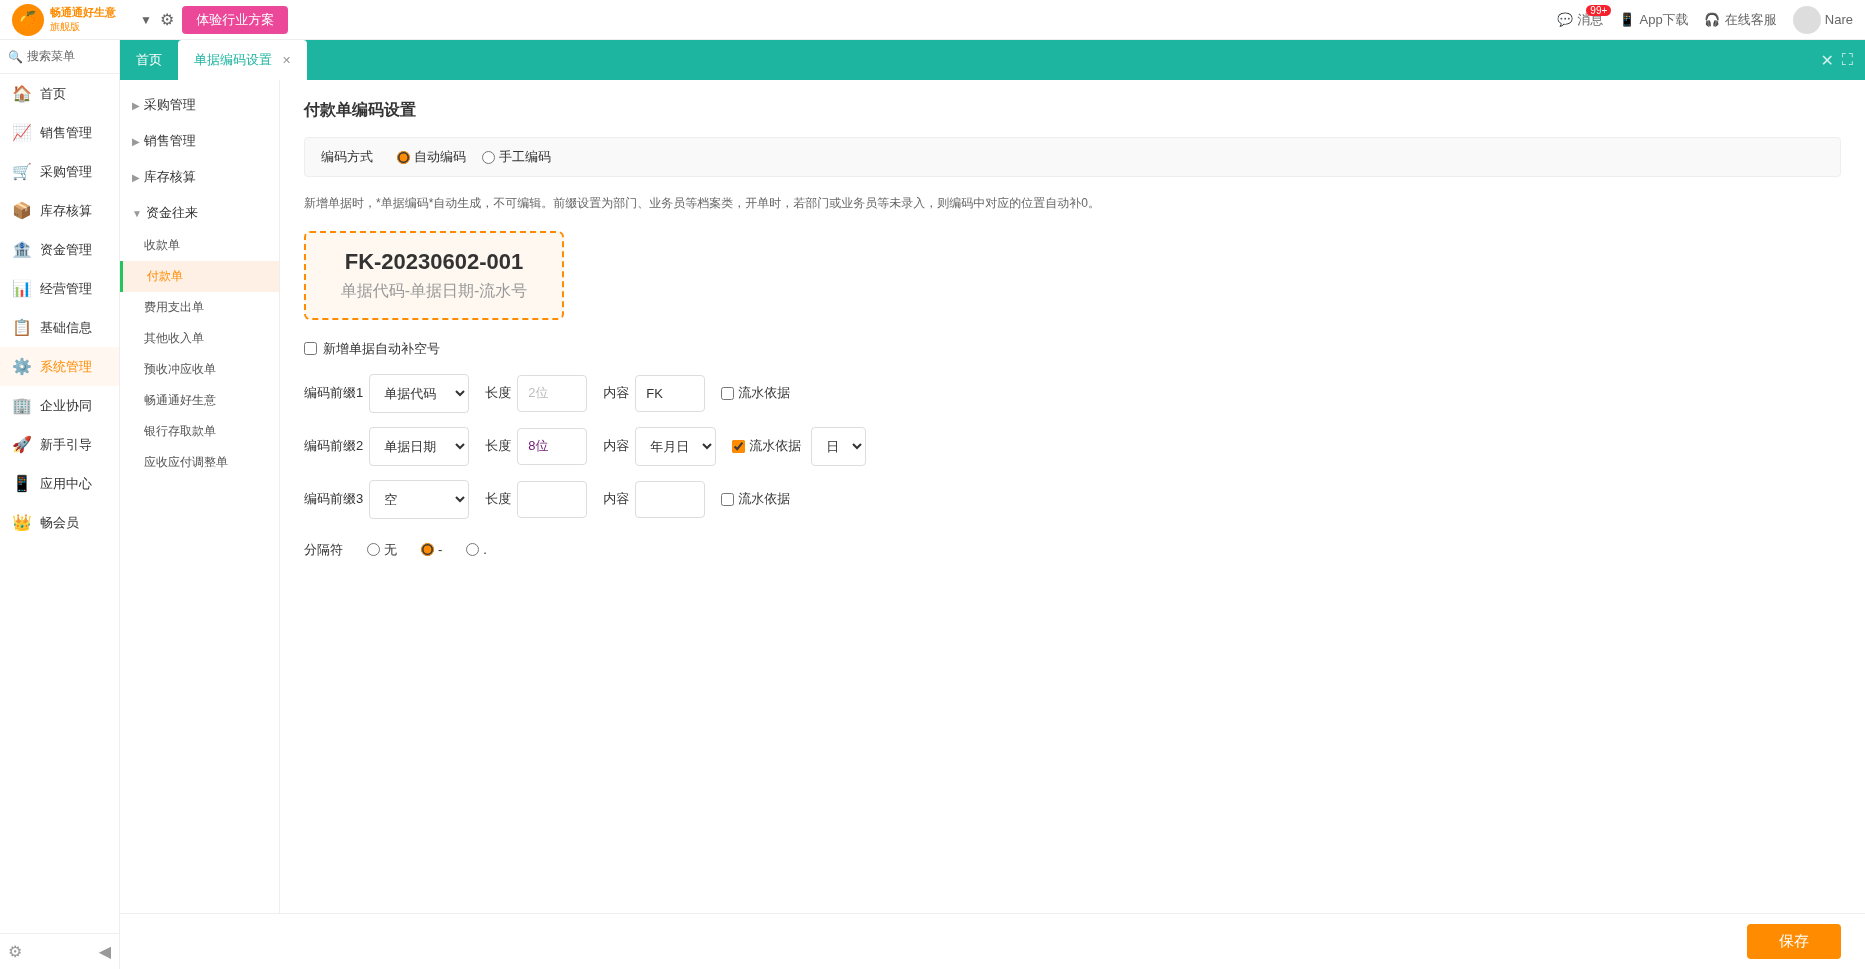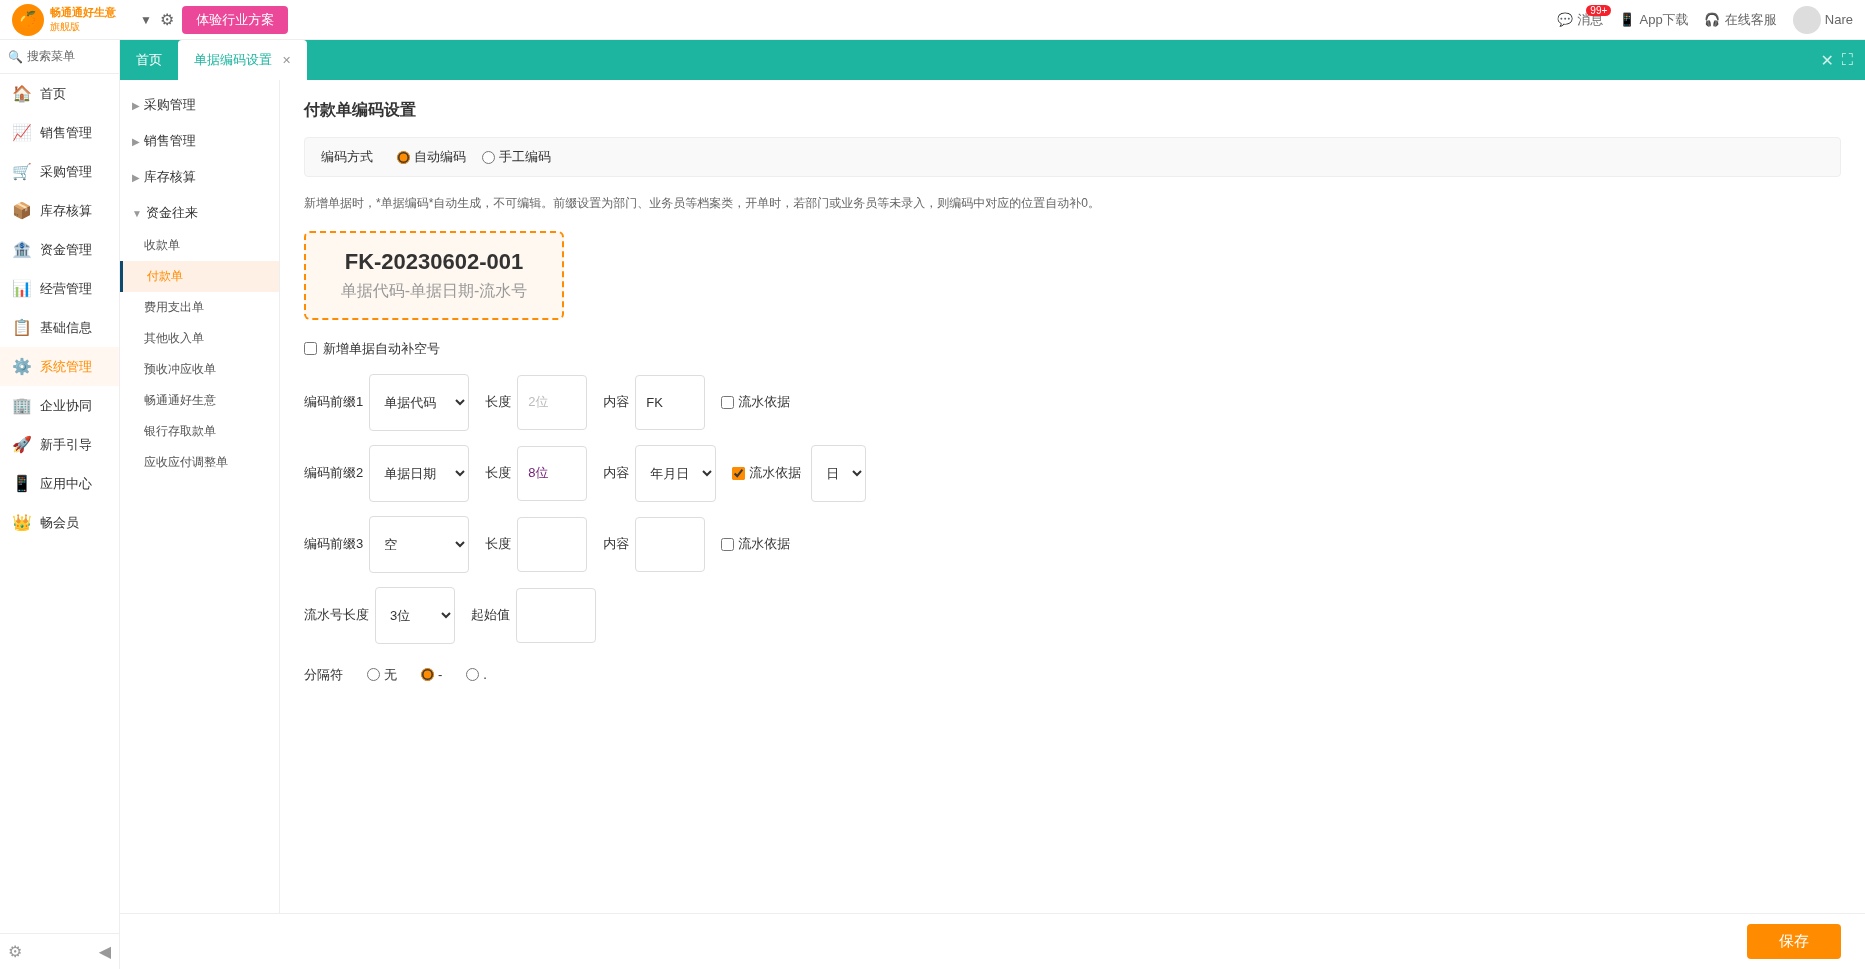--- a/index.html
+++ b/index.html
@@ -47,21 +47,21 @@
 
     
     .inner-layout { display: flex; flex: 1; overflow: hidden; }
 
     
     .left-nav { width: 160px; background: #fff; border-right: 1px solid #eee; overflow-y: auto; flex-shrink: 0; padding: 8px 0; }
     .left-nav-group { margin-bottom: 2px; }
     .left-nav-group-title { display: flex; align-items: center; gap: 4px; padding: 8px 12px; color: #333; font-size: 13px; cursor: pointer; }
     .left-nav-group-title .arrow { font-size: 10px; color: #999; }
     .left-nav-subitem { padding: 7px 12px 7px 24px; color: #555; font-size: 12px; cursor: pointer; }
-    .left-nav-subitem.active { color: #ff8c00; background: #fff0e6; border-left: 3px solid #0c4a6e; }
+    .left-nav-subitem.active { color: #ff8c00; background: #fff0e6; border-left: 3px solid #22c55e; }
 
     
     .main-content { flex: 1; overflow-y: auto; padding: 20px 24px; background: #fff; }
     .page-title { font-size: 16px; color: #333; font-weight: bold; margin-bottom: 16px; }
 
     
     .encoding-type-row { display: flex; align-items: center; gap: 16px; padding: 10px 16px; background: #f9f9f9; border: 1px solid #eee; border-radius: 4px; margin-bottom: 16px; }
     .radio-label { display: flex; align-items: center; gap: 4px; cursor: pointer; color: #333; font-size: 13px; }
     .radio-label input[type=radio] { accent-color: #ff8c00; }
     .section-label { font-size: 13px; color: #333; margin-right: 8px; }
@@ -74,21 +74,21 @@
     .preview-code { font-size: 22px; font-weight: bold; color: #333; text-align: center; }
     .preview-desc { font-size: 16px; color: #999; text-align: center; margin-top: 6px; }
 
     
     .checkbox-row { display: flex; align-items: center; gap: 6px; margin-bottom: 16px; font-size: 13px; color: #333; }
     .checkbox-row input[type=checkbox] { accent-color: #ff8c00; }
 
     
     .form-section { display: flex; flex-direction: column; gap: 14px; }
     .form-row { display: flex; align-items: center; gap: 16px; flex-wrap: wrap; }
-    .form-input { border: 1px solid #ddd; border-radius: 4px; padding: 19px 10px; font-size: 13px; color: #333; background: #fff; min-width: 70px; }
+    .form-input { border: 1px solid #ddd; border-radius: 4px; padding: 10px 10px; font-size: 13px; color: #333; background: #fff; min-width: 70px; }
     .form-group { display: flex; align-items: center; gap: 6px; }
     .form-group-label { font-size: 13px; color: #333; }
     .checkbox-inline { display: flex; align-items: center; gap: 4px; font-size: 13px; color: #333; }
     .checkbox-inline input { accent-color: #ff8c00; }
 
     
     .separator-row { display: flex; align-items: center; gap: 24px; margin-top: 8px; }
     .sep-label { font-size: 13px; color: #333; }
     .sep-radio { display: flex; align-items: center; gap: 4px; font-size: 13px; color: #333; cursor: pointer; }
     .sep-radio input { accent-color: #ff8c00; }
@@ -358,34 +358,20 @@
             <div class="form-group">
               <span class="form-group-label">内容</span>
               <input class="form-input" type="text" value="" style="width: 60px;" placeholder="">
             </div>
             <div class="checkbox-inline">
               <input type="checkbox" style="">
               <span>流水依据</span>
             </div>
           </div>
 
-          <div class="form-row">
-            <div class="form-group">
-              <span class="form-group-label">流水号长度</span>
-              <select class="form-input" style="min-width:80px;">
-                <option>3位</option>
-                <option>4位</option>
-                <option>5位</option>
-              </select>
-            </div>
-            <div class="form-group">
-              <span class="form-group-label">起始值</span>
-              <input class="form-input" type="text" style="width: 80px;">
-            </div>
-          </div>
 
           <div class="separator-row">
             <span class="sep-label">分隔符</span>
             <label class="sep-radio">
               <input type="radio" name="separator" style="">
               <span>无</span>
             </label>
             <label class="sep-radio">
               <input type="radio" name="separator" checked="" style="accent-color: rgb(255, 140, 0);">
               <span>-</span>

